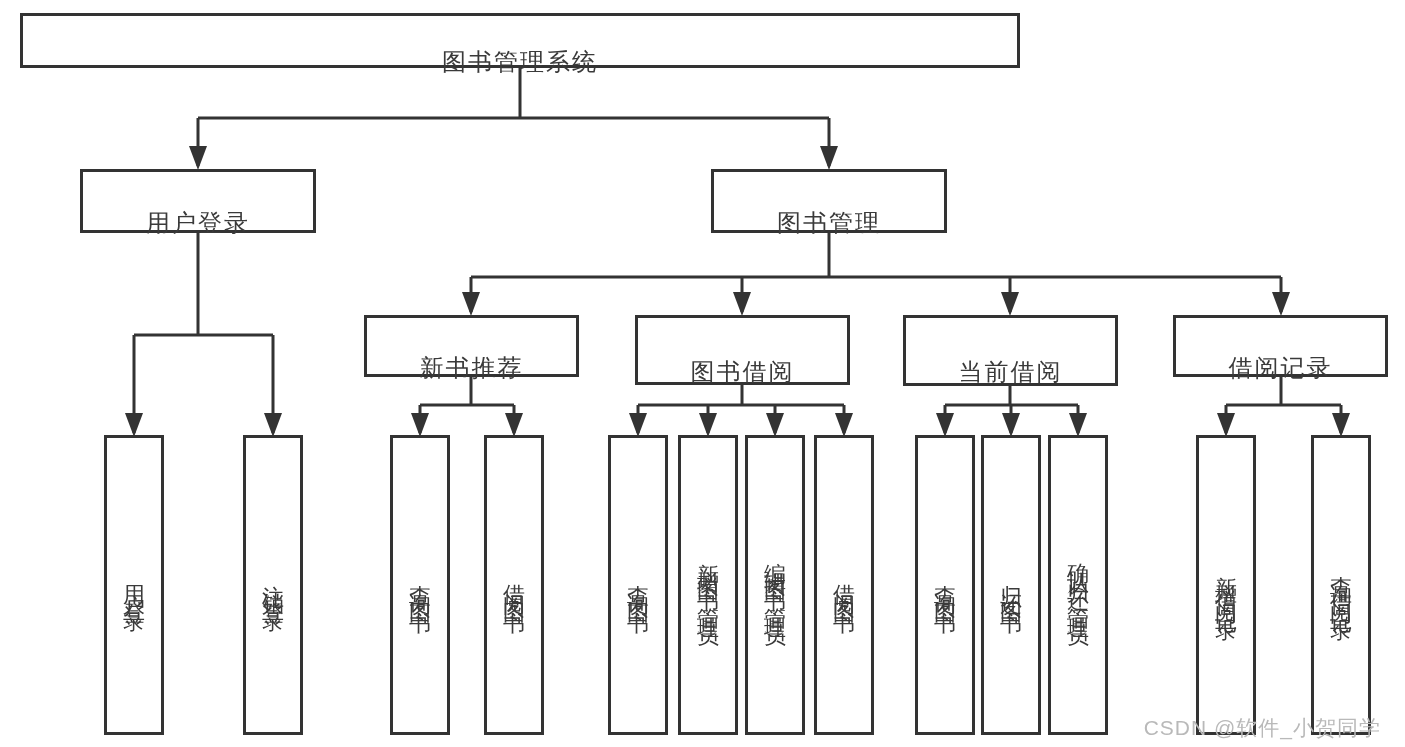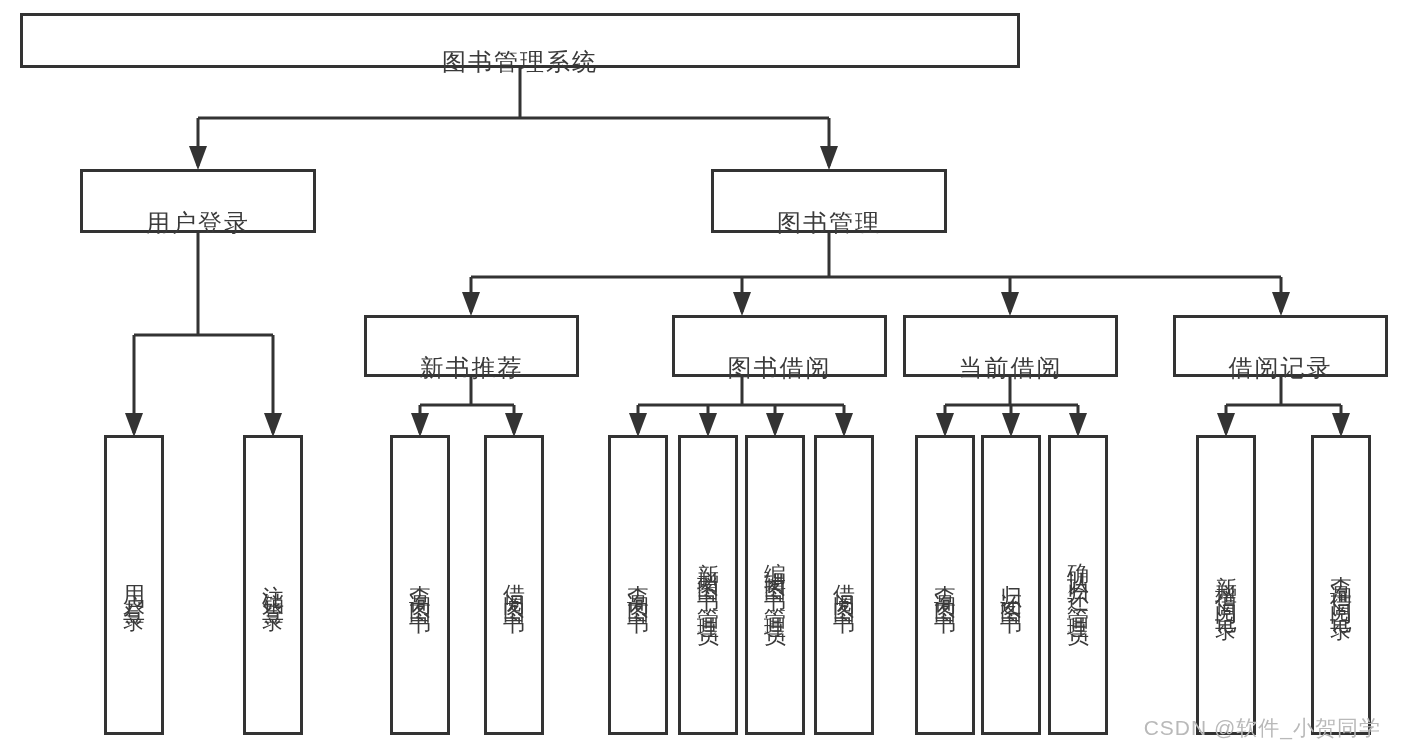--- a/index.html
+++ b/index.html
@@ -98,24 +98,24 @@
   <div class="box" style="left:80px; top:169px; width:236px; height:64px;">
     <span class="h-label">用户登录</span>
   </div>
   <div class="box" style="left:364px; top:315px; width:215px; height:62px;">
     <span class="h-label">新书推荐</span>
   </div>
 
   <div class="box" style="left:711px; top:169px; width:236px; height:64px;">
     <span class="h-label">图书管理</span>
   </div>
-  <div class="box" style="left:672px; top:315px; width:215px; height:62px;">
+  <div class="box" style="left:635px; top:315px; width:215px; height:70px;">
     <span class="h-label">图书借阅</span>
   </div>
-  <div class="box" style="left:903px; top:315px; width:215px; height:62px;">
+  <div class="box" style="left:903px; top:315px; width:215px; height:71px;">
     <span class="h-label">当前借阅</span>
   </div>
   <div class="box" style="left:1173px; top:315px; width:215px; height:62px;">
     <span class="h-label">借阅记录</span>
   </div>
 
   <div class="box" style="left:104px; top:435px; width:60px; height:300px;">
     <span class="v-label">用户登录</span>
   </div>
   <div class="box" style="left:243px; top:435px; width:60px; height:300px;">

